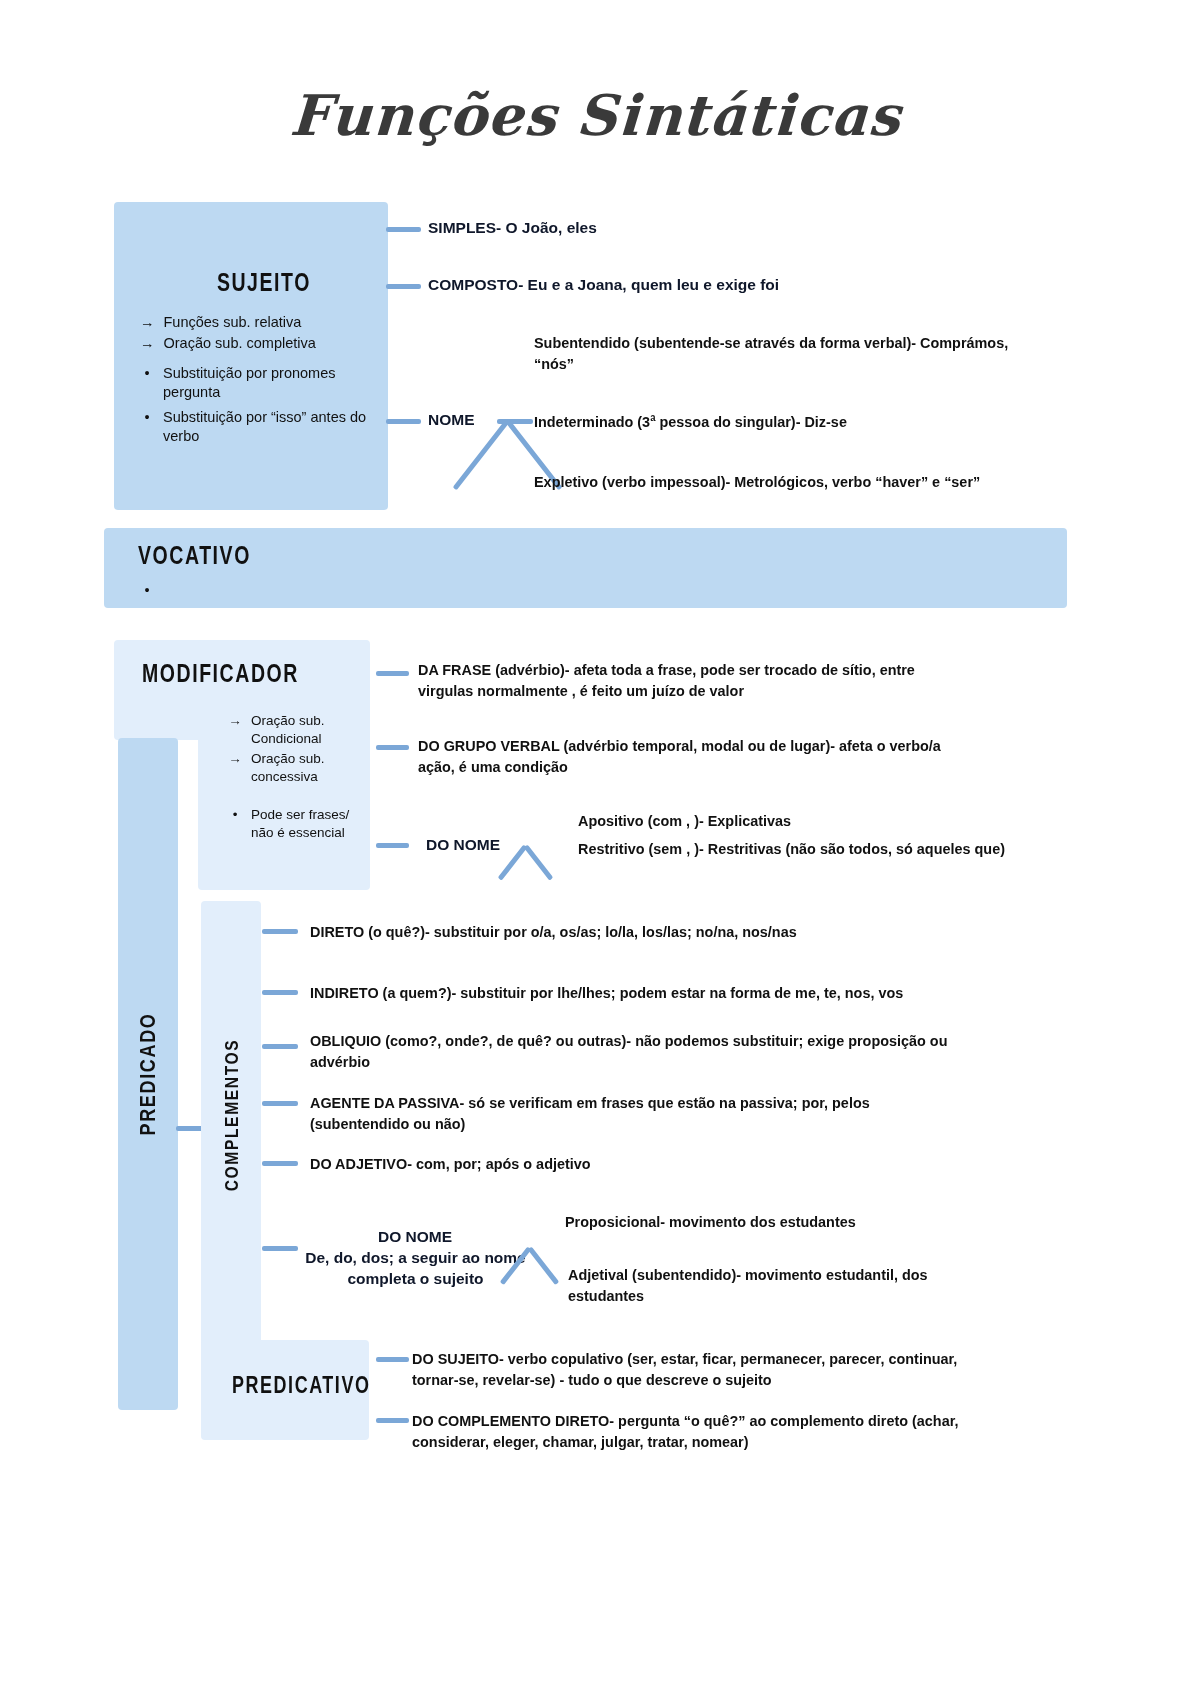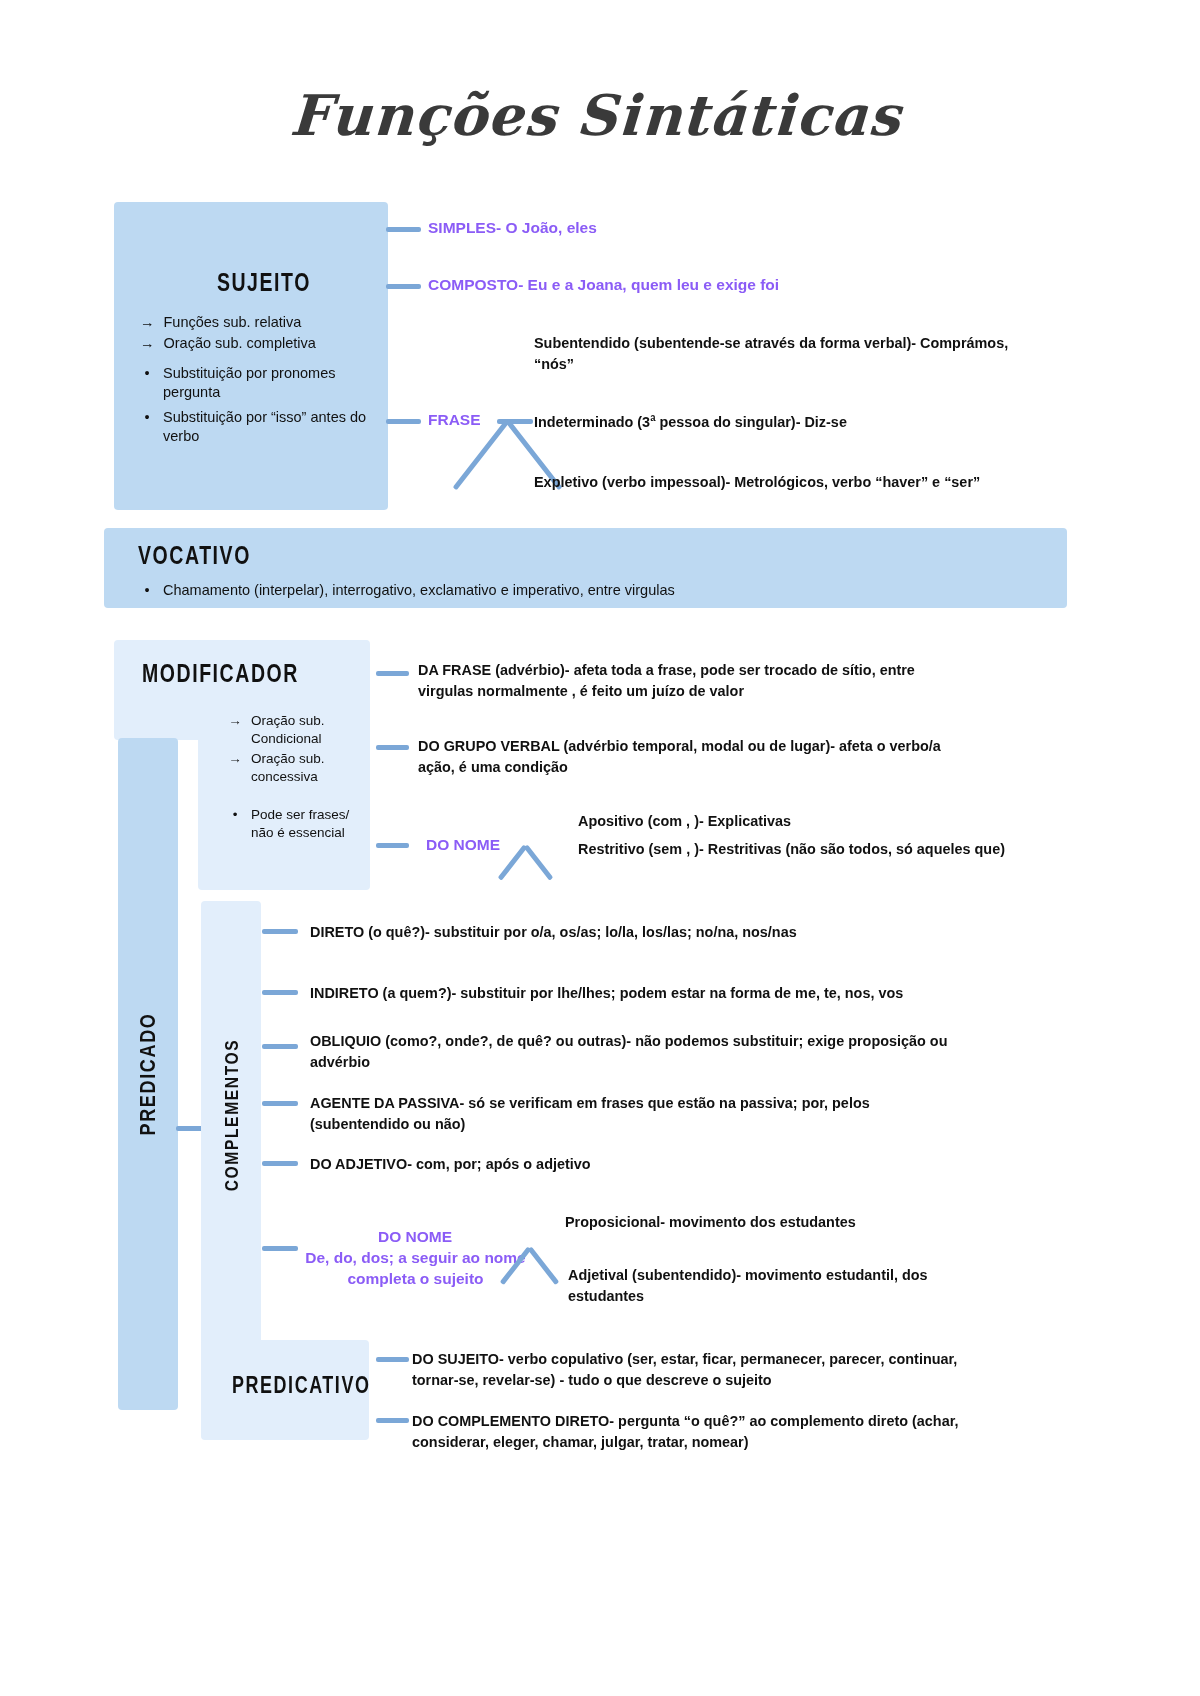--- a/index.html
+++ b/index.html
@@ -67,21 +67,21 @@
     line-height:21px;
     color:#111;
     font-weight:700;
     transform:scaleX(0.93);
     transform-origin:left top;
   }
 
   .lbl {
     position:absolute;
     font-family:"Liberation Sans", sans-serif;
-    font-size:15.5px; font-weight:700; color:#8b5cf6;
+    font-size:15.5px; font-weight:700; color:#0f172a;
     white-space:nowrap;
   }
   .lbl.ctrtxt { text-align:center; white-space:normal; line-height:21px; }
 
   
   .li {
     position:absolute;
     font-family:"Liberation Sans", sans-serif;
     font-size:14.5px; line-height:19px; color:#111;
     display:flex; gap:9px;
@@ -116,35 +116,34 @@
     <span class="mk">•</span>
     <span>Substituição por “isso” antes do verbo</span>
   </div>
 
   <div class="bar" style="left:386px; top:227px; width:35px;"></div>
   <div class="bar" style="left:386px; top:284px; width:35px;"></div>
   <div class="bar" style="left:386px; top:419px; width:35px;"></div>
 
   <div class="lbl" style="left:428px; top:219px;">SIMPLES- O João, eles</div>
   <div class="lbl" style="left:428px; top:276px;">COMPOSTO- Eu e a Joana, quem leu e exige foi</div>
-  <div class="lbl" style="left:428px; top:411px;">FRASE</div>
+  <div class="lbl" style="left:428px; top:411px;">NOME</div>
 
   <div class="diag" style="left:505px; top:421px; width:5px; height:86px; transform-origin:top center; transform:rotate(38deg);"></div>
   <div class="diag" style="left:505px; top:421px; width:5px; height:86px; transform-origin:top center; transform:rotate(-38deg); margin-top:-0px;"></div>
   <div class="bar" style="left:497px; top:419px; width:36px;"></div>
 
   <div class="txt" style="left:534px; top:332px; width:520px;">Subentendido (subentende-se através da forma verbal)- Comprámos, “nós”</div>
   <div class="txt" style="left:534px; top:411px; width:520px;">Indeterminado (3ª pessoa do singular)- Diz-se</div>
   <div class="txt" style="left:534px; top:471px; width:560px;">Expletivo (verbo impessoal)- Metrológicos, verbo “haver” e “ser”</div>
 
   <div class="box mid" style="left:104px; top:528px; width:963px; height:80px;"></div>
   <div class="disp" style="left:138px; top:541px; font-size:25px;">VOCATIVO</div>
   <div class="li" style="left:140px; top:581px; width:800px;">
     <span class="mk">•</span>
-    <span>Chamamento (interpelar), interrogativo, exclamativo e imperativo, entre virgulas</span>
   </div>
 
   <div class="box lite" style="left:114px; top:640px; width:255px; height:100px;"></div>
   <div class="box lite" style="left:198px; top:640px; width:172px; height:250px;"></div>
 
   <div class="disp" style="left:142px; top:659px; font-size:25px;">MODIFICADOR</div>
 
   <div class="li sm" style="left:228px; top:712px; width:132px;">
     <span class="mk">→</span>
     <span>Oração sub. Condicional</span>

